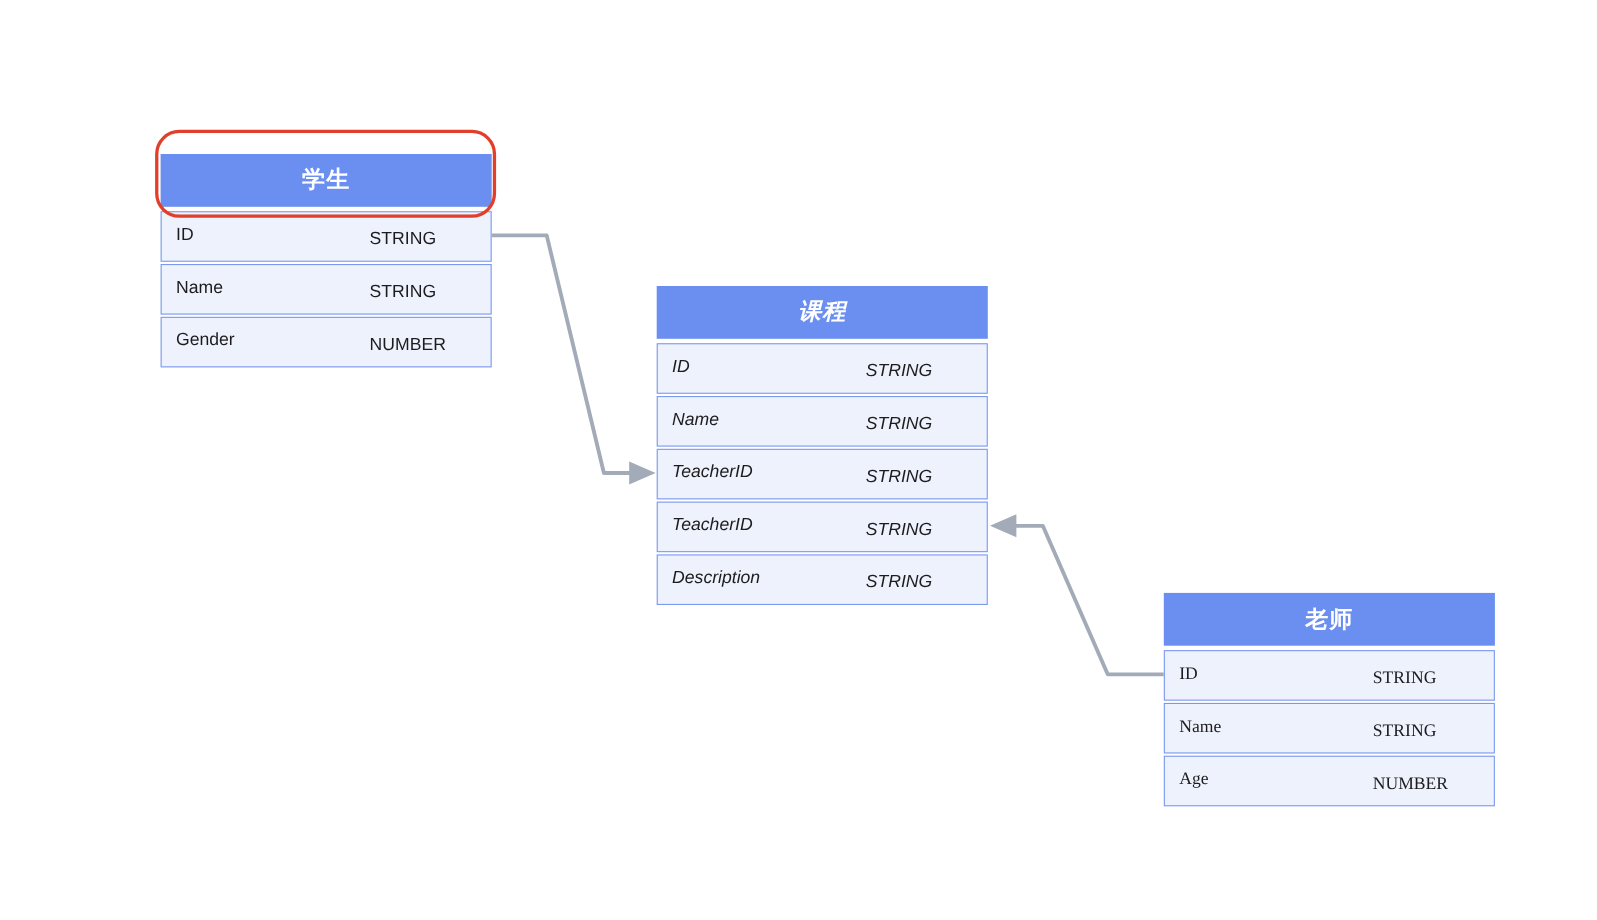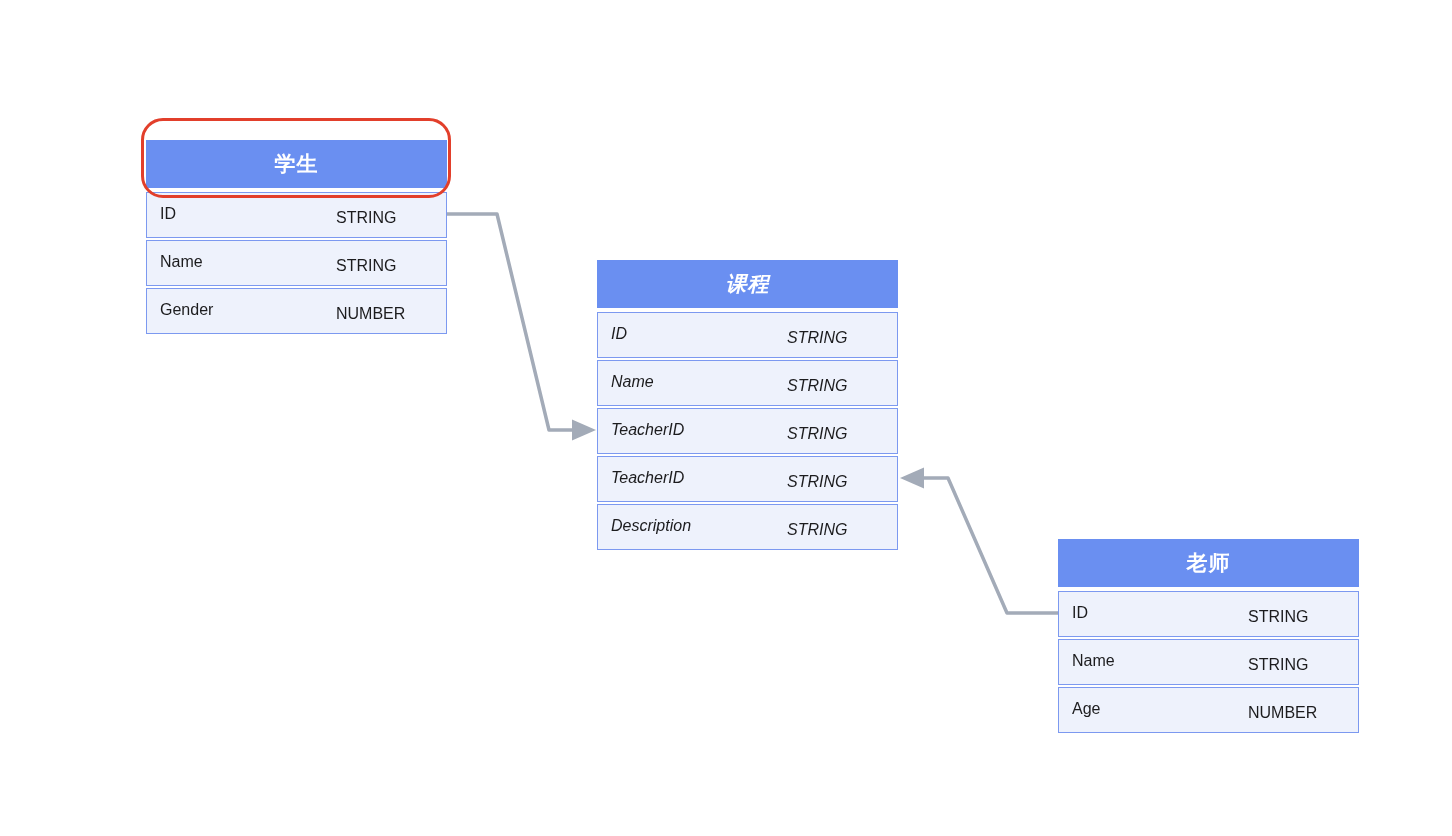--- a/index.html
+++ b/index.html
@@ -137,21 +137,21 @@
           <span class="fname">TeacherID</span>
           <span class="ftype">STRING</span>
         </div>
         <div class="erow">
           <span class="fname">Description</span>
           <span class="ftype">STRING</span>
         </div>
       </div>
   </div>
 
-  <div class="entity" id="ent-2" style="left:1058px; top:539px;">
+  <div class="entity" id="ent-2" style="left:1058px; top:539px;font-family:Liberation Serif, serif;">
     <div class="ehead">老师</div>
     <div class="erows">
         <div class="erow">
           <span class="fname">ID</span>
           <span class="ftype">STRING</span>
         </div>
         <div class="erow">
           <span class="fname">Name</span>
           <span class="ftype">STRING</span>
         </div>

